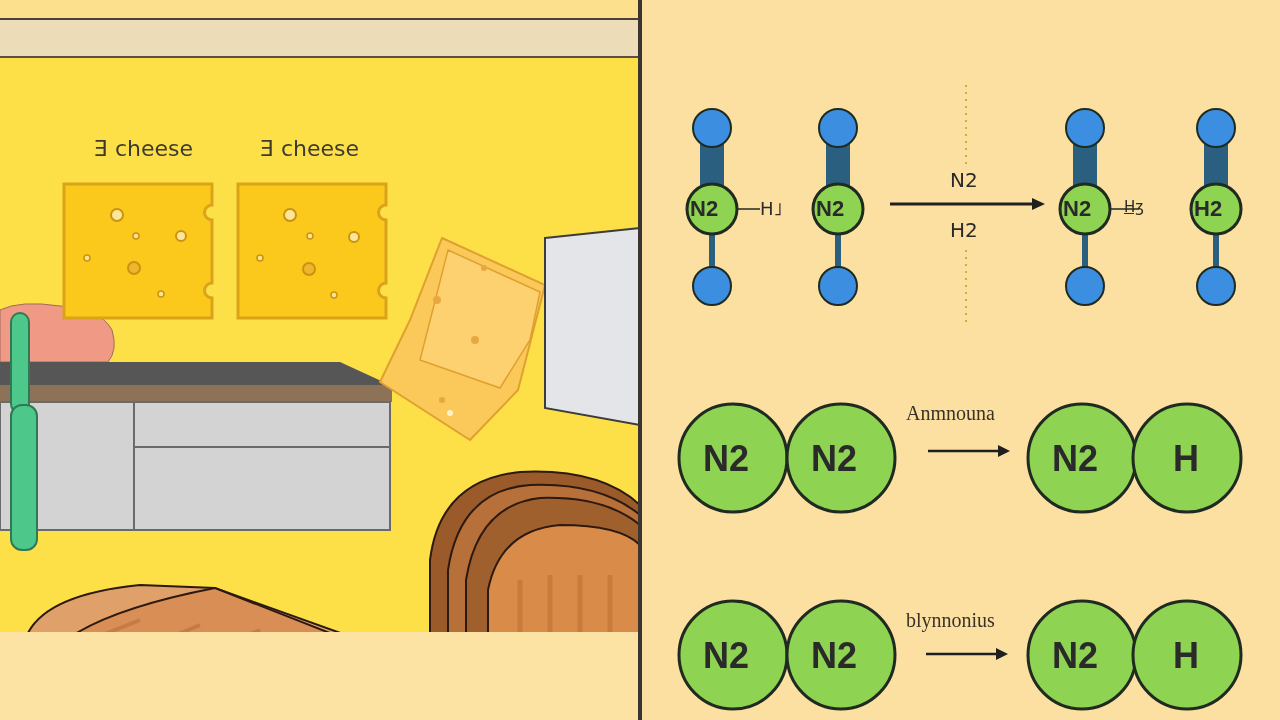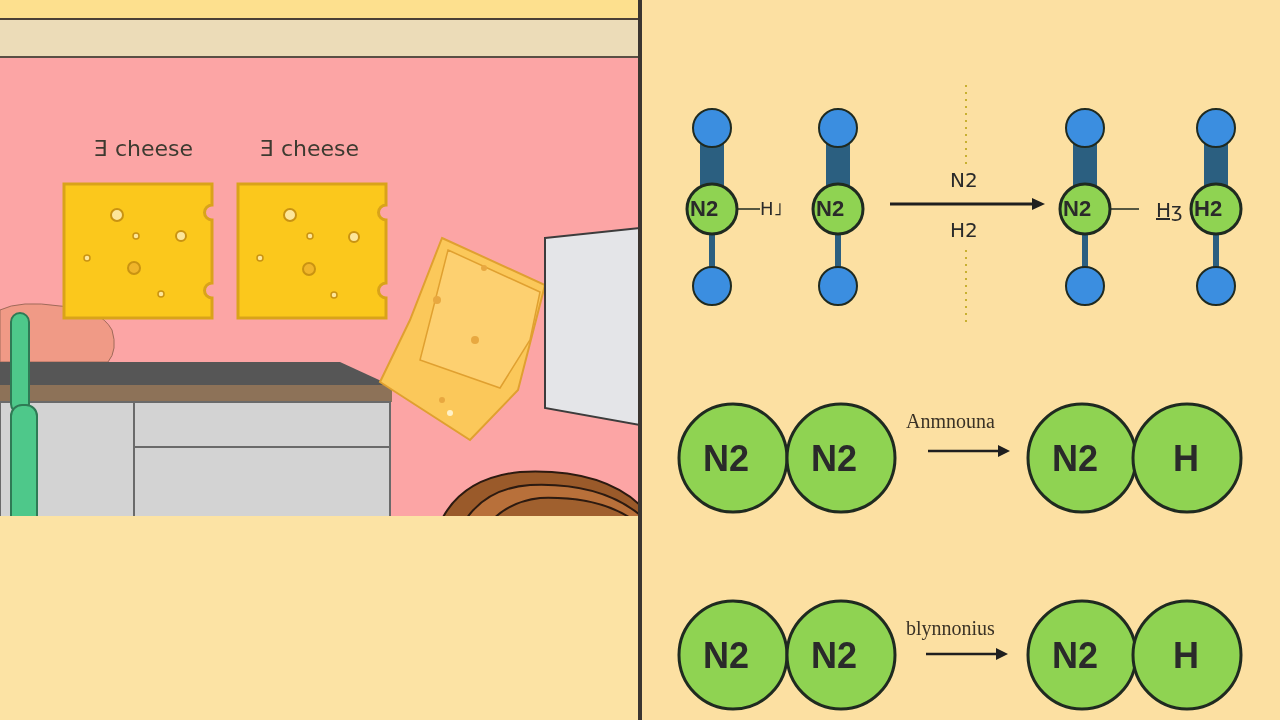--- a/index.html
+++ b/index.html
@@ -1,25 +1,25 @@
 <!DOCTYPE html>
 <html><head>
 <meta charset="utf-8">
 <style>
   html, body { margin:0; padding:0; }
   body { width:1280px; height:720px; overflow:hidden; position:relative; background:#fce3a4; font-family:"DejaVu Sans", sans-serif; }
-  .panel-left { position:absolute; left:0; top:0; width:640px; height:516px; background:#fca5a5; overflow:hidden; }
+  .panel-left { position:absolute; left:0; top:0; width:640px; height:632px; background:#fde047; overflow:hidden; }
   .divider { position:absolute; left:638px; top:0; width:4px; height:720px; background:#3b3530; }
   .panel-right { position:absolute; left:642px; top:0; width:638px; height:720px; background:#fce0a2; }
   .top-band { position:absolute; left:0; top:0; width:640px; height:18px; background:#fde08e; border-bottom:2px solid #4a4036; }
   .shelf { position:absolute; left:0; top:20px; width:640px; height:36px; background:#ecdcb8; border-bottom:2px solid #5a4f44; }
   .label { position:absolute; font-size:22px; color:#3d3a30; }
   svg { position:absolute; left:0; top:0; }
   .formula-label { position:absolute; font-size:20px; color:#2a2a2a;text-align:center; }
-  .caption { position:absolute; font-size:20px; color:#3a3226; font-family:"Liberation Serif", serif;margin-top:8px; }
+  .caption { position:absolute; font-size:20px; color:#3a3226; font-family:"Liberation Serif", serif; }
   .circle-text { font-family:"Liberation Sans", sans-serif; font-weight:bold; }
 </style>
 </head>
 <body>
 
 <div class="panel-left">
   <div class="top-band"></div>
   <div class="shelf"></div>
 
   <svg width="640" height="720">
@@ -156,21 +156,21 @@
     <circle cx="440" cy="655" r="54" fill="#8fd352" stroke="#1f2a20" stroke-width="3"></circle>
     <circle cx="545" cy="655" r="54" fill="#8fd352" stroke="#1f2a20" stroke-width="3"></circle>
   </svg>
 
   <div class="formula-label circle-text" style="left:48px; top:196px; font-size:22px;">N2</div>
   <div class="formula-label" style="left:118px; top:198px; font-size:18px;">H˩</div>
   <div class="formula-label circle-text" style="left:174px; top:196px; font-size:22px;">N2</div>
   <div class="formula-label" style="left:308px; top:168px;">N2</div>
   <div class="formula-label" style="left:308px; top:218px;">H2</div>
   <div class="formula-label circle-text" style="left:421px; top:196px; font-size:22px;">N2</div>
-  <div class="formula-label" style="left:514px; top:198px; font-size:20px;text-decoration:underline;">Hʒ</div>
+  <div class="formula-label" style="left:482px; top:198px; font-size:15px;text-decoration:underline;">Hʒ</div>
   <div class="formula-label circle-text" style="left:552px; top:196px; font-size:22px;">H2</div>
 
   <div class="caption" style="left:264px; top:402px;">Anmnouna</div>
   <div class="formula-label circle-text" style="left:61px; top:438px; font-size:36px;">N2</div>
   <div class="formula-label circle-text" style="left:169px; top:438px; font-size:36px;">N2</div>
   <div class="formula-label circle-text" style="left:410px; top:438px; font-size:36px;">N2</div>
   <div class="formula-label circle-text" style="left:531px; top:438px; font-size:36px;">H</div>
 
   <div class="caption" style="left:264px; top:609px;">blynnonius</div>
   <div class="formula-label circle-text" style="left:61px; top:635px; font-size:36px;">N2</div>

